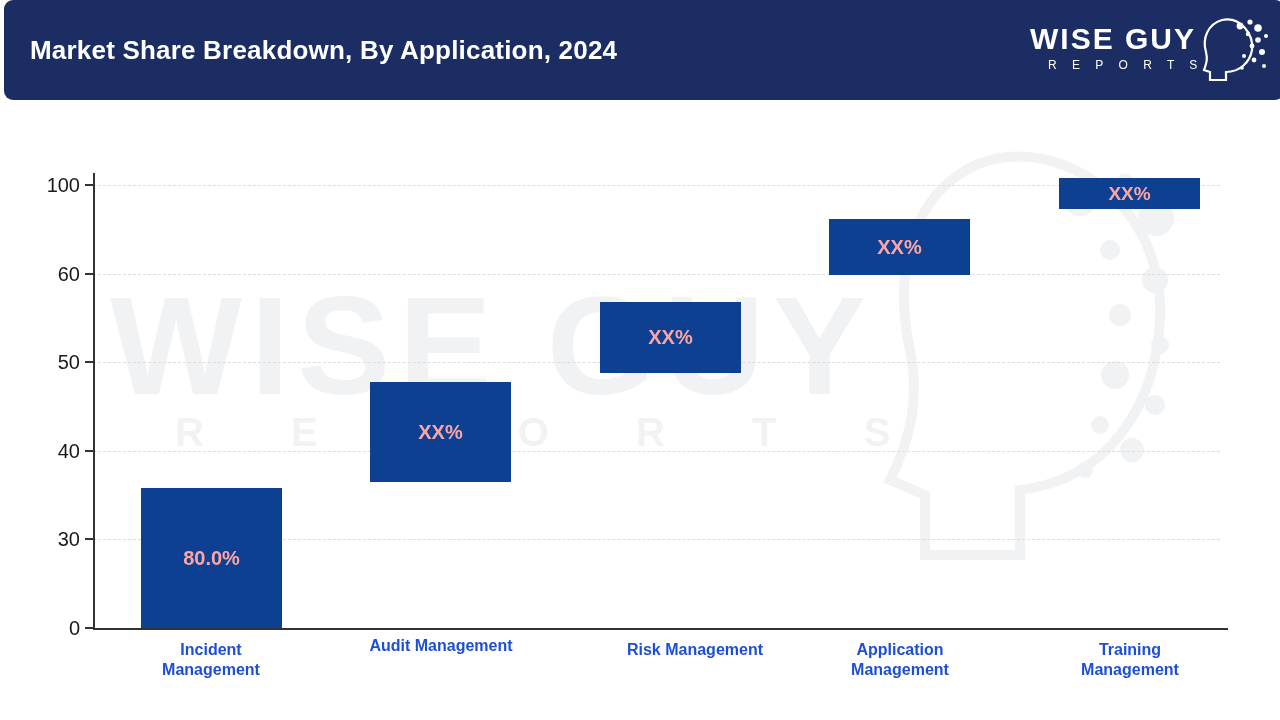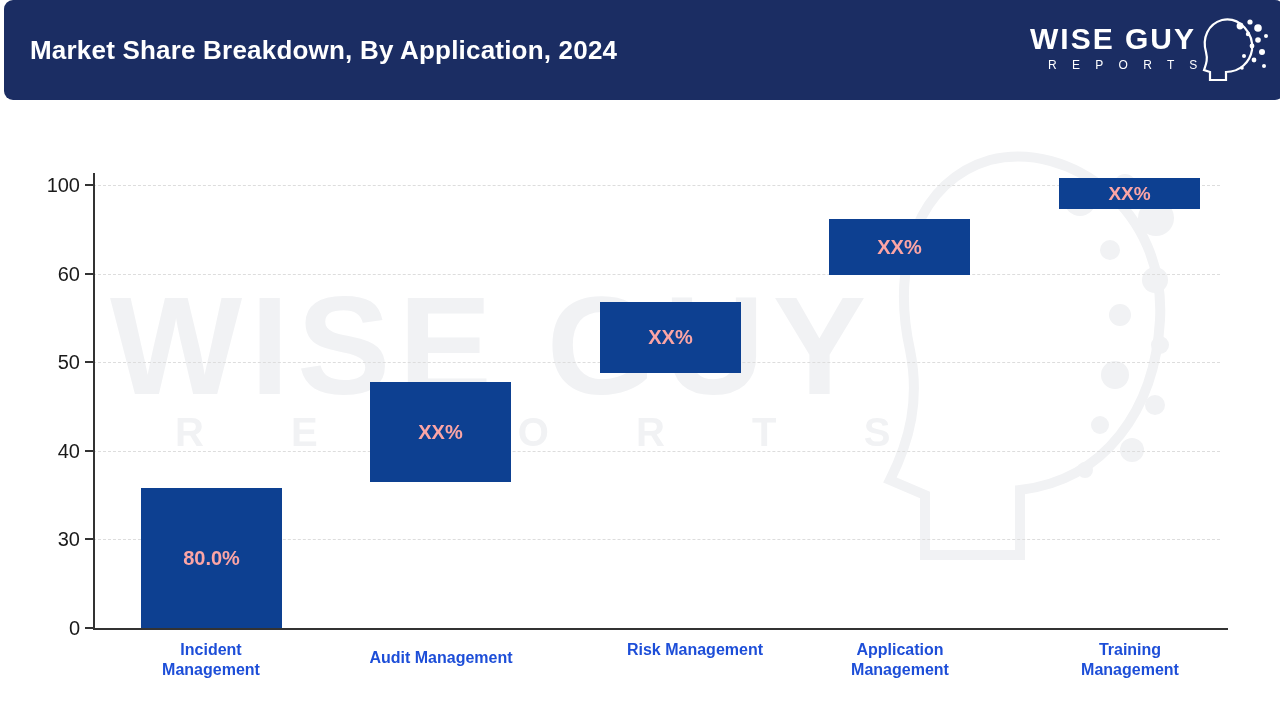--- a/index.html
+++ b/index.html
@@ -259,21 +259,21 @@
 
       <div class="bar" style="left:966px; width:141px; top:-7px; height:31px">
         <span class="bar-label small">XX%</span>
       </div>
     </div>
 
     <div class="cat-label" style="left:100px; top:540px; width:222px">
       <div>Incident</div>
       <div>Management</div>
     </div>
-    <div class="cat-label" style="left:330px; top:548px; width:222px">
+    <div class="cat-label" style="left:330px; top:536px; width:222px">
       <div>Audit Management</div>
     </div>
     <div class="cat-label" style="left:584px; top:540px; width:222px">
       <div>Risk Management</div>
     </div>
     <div class="cat-label" style="left:789px; top:540px; width:222px">
       <div>Application</div>
       <div>Management</div>
     </div>
     <div class="cat-label" style="left:1019px; top:540px; width:222px">

